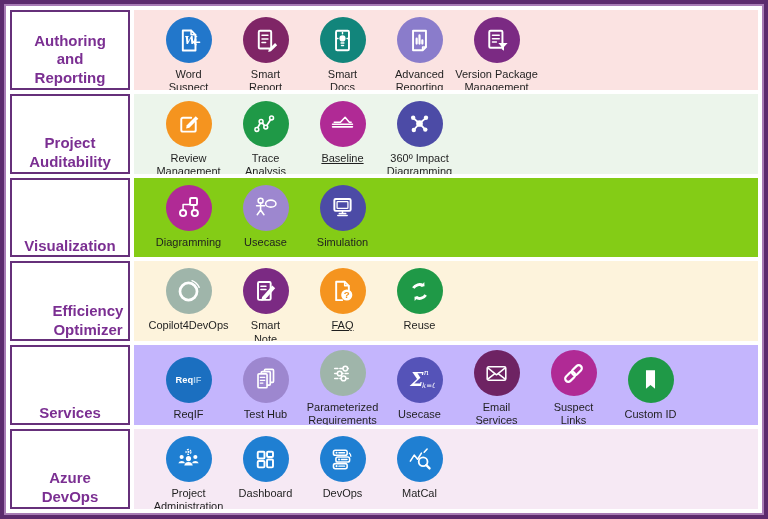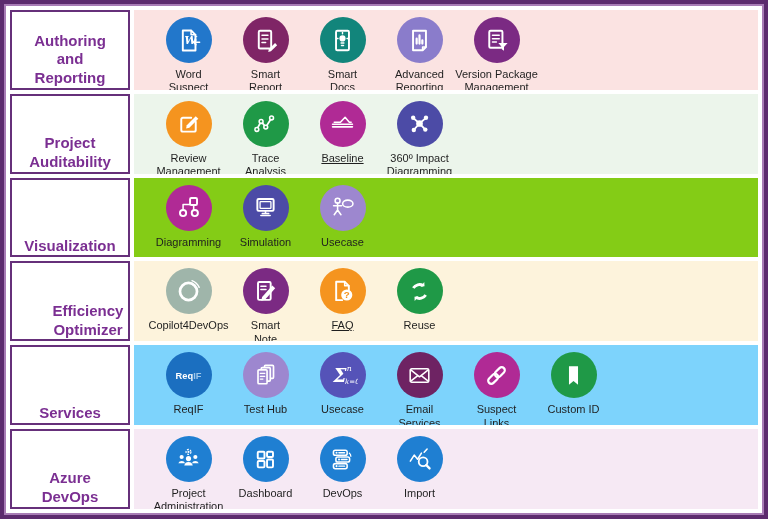--- a/index.html
+++ b/index.html
@@ -185,39 +185,39 @@
               <circle cx="7.8" cy="16.3" r="2.4" fill="none" stroke="#fff" stroke-width="1.5" stroke-linecap="round" stroke-linejoin="round"></circle>
               <rect x="13.2" y="4.7" width="5.4" height="5.4" rx="1" fill="none" stroke="#fff" stroke-width="1.5" stroke-linecap="round" stroke-linejoin="round"></rect>
               <circle cx="16.9" cy="16.3" r="2.4" fill="none" stroke="#fff" stroke-width="1.5" stroke-linecap="round" stroke-linejoin="round"></circle>
               <path d="M7.8 13.9V9.6h5.4M16 10.1v3.8" fill="none" stroke="#fff" stroke-width="1.2" stroke-linecap="round" stroke-linejoin="round"></path>
             </svg>
           </div>
     <div class="feature-label" style="color: rgb(31, 31, 31);">Diagramming</div>
   </div>
 
   <div class="feature">
+    <div class="icon-circle" style="background: rgb(157, 135, 207); color: rgb(157, 135, 207);">
+            <svg viewBox="0 0 24 24" xmlns="http://www.w3.org/2000/svg">
+              <circle cx="8.2" cy="6.7" r="1.9" fill="none" stroke="#fff" stroke-width="1.2" stroke-linecap="round" stroke-linejoin="round"></circle>
+              <path d="M8.2 8.6v5.3M5.1 10.6h6.2M8.2 13.9l-2.6 3.7M8.2 13.9l2.6 3.7" fill="none" stroke="#fff" stroke-width="1.2" stroke-linecap="round" stroke-linejoin="round"></path>
+              <ellipse cx="16.1" cy="9" rx="4" ry="2.7" fill="none" stroke="#fff" stroke-width="1.2" stroke-linecap="round" stroke-linejoin="round"></ellipse>
+            </svg>
+          </div>
+    <div class="feature-label" style="color: rgb(31, 31, 31);">Usecase</div>
+  </div>
+
+  <div class="feature">
     <div class="icon-circle" style="background: rgb(76, 75, 166); color: rgb(76, 75, 166);">
             <svg viewBox="0 0 24 24" xmlns="http://www.w3.org/2000/svg">
               <rect x="5.7" y="5.4" width="12.6" height="9.2" rx="1" fill="none" stroke="#fff" stroke-width="1.5" stroke-linecap="round" stroke-linejoin="round"></rect>
               <rect x="7.8" y="7.4" width="8.4" height="5.2" rx="0.5" fill="none" stroke="#fff" stroke-width="1"></rect>
               <path d="M12 14.6v2M8.4 18.2h7.2M9.5 16.6h5" stroke="#fff" stroke-width="1.2" stroke-linecap="round"></path>
             </svg>
           </div>
     <div class="feature-label" style="color: rgb(31, 31, 31);">Simulation</div>
-  </div>
-
-  <div class="feature">
-    <div class="icon-circle" style="background: rgb(157, 135, 207); color: rgb(157, 135, 207);">
-            <svg viewBox="0 0 24 24" xmlns="http://www.w3.org/2000/svg">
-              <circle cx="8.2" cy="6.7" r="1.9" fill="none" stroke="#fff" stroke-width="1.2" stroke-linecap="round" stroke-linejoin="round"></circle>
-              <path d="M8.2 8.6v5.3M5.1 10.6h6.2M8.2 13.9l-2.6 3.7M8.2 13.9l2.6 3.7" fill="none" stroke="#fff" stroke-width="1.2" stroke-linecap="round" stroke-linejoin="round"></path>
-              <ellipse cx="16.1" cy="9" rx="4" ry="2.7" fill="none" stroke="#fff" stroke-width="1.2" stroke-linecap="round" stroke-linejoin="round"></ellipse>
-            </svg>
-          </div>
-    <div class="feature-label" style="color: rgb(31, 31, 31);">Usecase</div>
   </div>
 </div>
   </div>
 
   <div class="row">
     <div class="category-box" style="border-color: rgb(102, 48, 122); padding-left: 36px;">
       <span class="category-label" style="color: rgb(123, 47, 146);">Efficiency
 Optimizer</span>
     </div>
     <div class="row-items" style="background: rgb(253, 243, 220);">
@@ -266,21 +266,21 @@
           </div>
     <div class="feature-label" style="color: rgb(31, 31, 31);">Reuse</div>
   </div>
 </div>
   </div>
 
   <div class="row">
     <div class="category-box" style="border-color: rgb(102, 48, 122);">
       <span class="category-label" style="color: rgb(123, 47, 146);">Services</span>
     </div>
-    <div class="row-items" style="background: #7dd3fc;">
+    <div class="row-items" style="background: #c4b5fd; align-items: center;">
   <div class="feature">
     <div class="icon-circle" style="background: rgb(27, 111, 192); color: rgb(27, 111, 192);">
             <svg viewBox="0 0 24 24" xmlns="http://www.w3.org/2000/svg">
               <text x="12" y="14.6" text-anchor="middle" font-size="7.2" font-weight="bold" font-family="'Liberation Sans',sans-serif"><tspan fill="#fff">Req</tspan><tspan fill="#9dc6ea">IF</tspan></text>
             </svg>
           </div>
     <div class="feature-label" style="color: rgb(31, 31, 31);">ReqIF</div>
   </div>
 
   <div class="feature">
@@ -288,20 +288,32 @@
             <svg viewBox="0 0 24 24" xmlns="http://www.w3.org/2000/svg">
               <rect x="11.2" y="4.2" width="7" height="10" rx="0.8" fill="currentColor" stroke="#fff" stroke-width="1.3"></rect>
               <rect x="8.7" y="5.9" width="7" height="10.4" rx="0.8" fill="currentColor" stroke="#fff" stroke-width="1.3"></rect>
               <rect x="6.2" y="7.6" width="7" height="10.8" rx="0.8" fill="currentColor" stroke="#fff" stroke-width="1.3"></rect>
               <path d="M8 10.4h3.4M8 12.6h3.4M8 14.8h2" stroke="#fff" stroke-width="1" stroke-linecap="round"></path>
             </svg>
           </div>
     <div class="feature-label" style="color: rgb(31, 31, 31);">Test Hub</div>
   </div>
 
+  <div class="feature">
+    <div class="icon-circle" style="background: rgb(159, 181, 170); color: rgb(159, 181, 170);">
+            <svg viewBox="0 0 24 24" xmlns="http://www.w3.org/2000/svg">
+              <path d="M6 8.2h12M6 12h12M6 15.8h12" stroke="#fff" stroke-width="1.2" stroke-linecap="round" stroke-dasharray="2.4 1.6"></path>
+              <circle cx="14.2" cy="8.2" r="1.8" fill="currentColor" stroke="#fff" stroke-width="1.2"></circle>
+              <circle cx="9.8" cy="12" r="1.8" fill="currentColor" stroke="#fff" stroke-width="1.2"></circle>
+              <circle cx="12.8" cy="15.8" r="1.8" fill="currentColor" stroke="#fff" stroke-width="1.2"></circle>
+            </svg>
+          </div>
+    <div class="feature-label" style="color: rgb(31, 31, 31);">Parameterized
+Requirements</div>
+  </div>
 
   <div class="feature">
     <div class="icon-circle" style="background: rgb(85, 83, 184); color: rgb(85, 83, 184);">
             <svg viewBox="0 0 24 24" xmlns="http://www.w3.org/2000/svg">
               <text x="4.8" y="17" font-size="14.5" font-weight="bold" font-style="italic" fill="#fff" font-family="'DejaVu Serif',serif">Σ</text>
               <text x="15.2" y="8.6" font-size="6" font-style="italic" fill="#fff" font-family="'DejaVu Serif',serif">n</text>
               <text x="14" y="18.6" font-size="5.4" font-style="italic" fill="#fff" font-family="'DejaVu Serif',serif">k=0</text>
             </svg>
           </div>
     <div class="feature-label" style="color: rgb(31, 31, 31);">Usecase</div>
@@ -397,17 +409,17 @@
 
   <div class="feature">
     <div class="icon-circle" style="background: rgb(31, 127, 210); color: rgb(31, 127, 210);">
             <svg viewBox="0 0 24 24" xmlns="http://www.w3.org/2000/svg">
               <path d="M4.9 13.3l3-4.7 2.6 3.2 3-4.8" fill="none" stroke="#fff" stroke-width="1.2" stroke-linecap="round" stroke-linejoin="round"></path>
               <circle cx="14.8" cy="13.8" r="3.4" fill="none" stroke="#fff" stroke-width="1.4"></circle>
               <path d="M17.3 16.4l2.5 2.5" stroke="#fff" stroke-width="1.8" stroke-linecap="round"></path>
               <path d="M15.6 6.4l2.3-2.5" fill="none" stroke="#fff" stroke-width="1.2" stroke-linecap="round" stroke-linejoin="round"></path>
             </svg>
           </div>
-    <div class="feature-label" style="color: rgb(31, 31, 31);">Import</div>
+    <div class="feature-label" style="color: rgb(31, 31, 31);">MatCal</div>
   </div>
 </div>
   </div>
 </div>
 
 </body></html>

